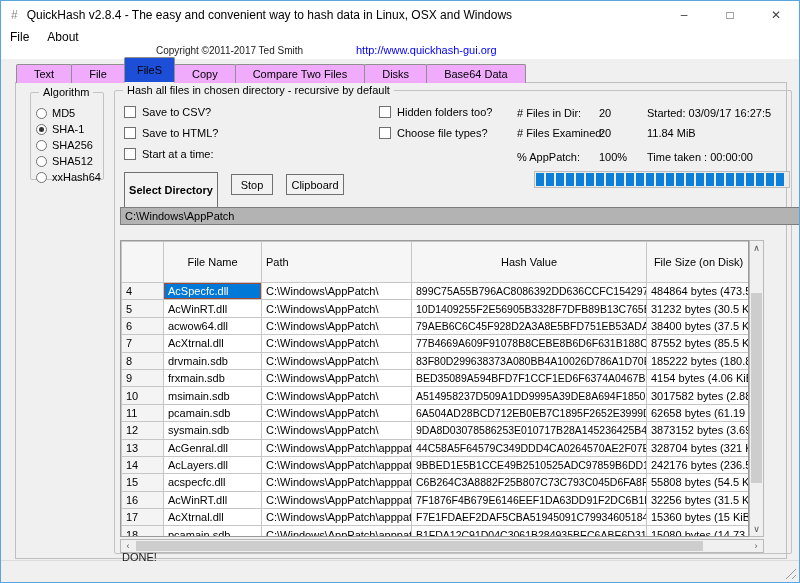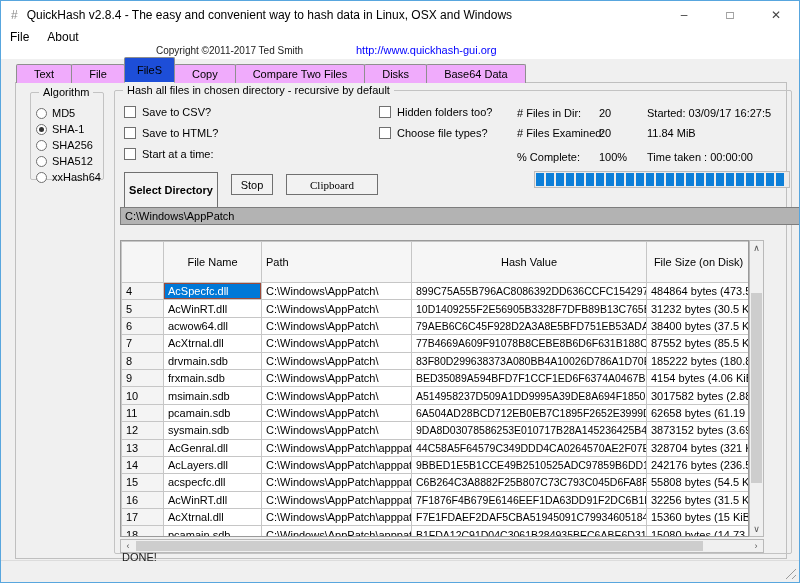--- a/index.html
+++ b/index.html
@@ -66,21 +66,21 @@
   .val-percent    { left:583px; top:68px; }
   .txt-started    { left:631px; top:24px; }
   .txt-size       { left:631px; top:44px; }
   .txt-time       { left:631px; top:68px; }
 
   .btn { position:absolute; background:#f2f2f2; border:1px solid #707070;
          font-size:11px; display:flex; align-items:center; justify-content:center;
          font-family:"Liberation Sans", sans-serif; }
   .btn-select { left:108px; top:89px; width:94px; height:36px; font-weight:bold; }
   .btn-stop { left:215px; top:91px; width:42px; height:21px; }
-  .btn-clipboard { left:270px; top:91px; width:92px; height:21px;font-family:Liberation Serif, serif; }
+  .btn-clipboard { left:270px; top:91px; width:58px; height:21px; }
 
   .progress { position:absolute; left:518px; top:88px; width:256px; height:17px;
               border:1px solid #bcbcbc; background:#ececec; padding:1px; }
   .progress-fill { height:100%; width:99%;
     background:repeating-linear-gradient(90deg,#0c7fd8 0 8px,#ececec 8px 10px); }
 
   .pathbar { position:absolute; left:104px; top:124px; width:682px; height:18px;
              background:#b3b3b3; border:1px solid #7d7d7d; display:flex; align-items:center;
              padding-left:4px; font-size:11px; color:#000; white-space:nowrap; overflow:hidden; }
 
@@ -209,21 +209,21 @@
         <div class="cb-row">
           <span class="cb"></span>
           <span>Choose file types?</span>
         </div>
       </div>
 
     <span class="stat lbl-files-dir"># Files in Dir:</span>
     <span class="stat val-files-dir">20</span>
     <span class="stat lbl-files-exam"># Files Examined:</span>
     <span class="stat val-files-exam">20</span>
-    <span class="stat lbl-percent">% Complete:</span>
+    <span class="stat lbl-percent">% AppPatch:</span>
     <span class="stat val-percent">100%</span>
     <span class="stat txt-started">Started: 03/09/17 16:27:5</span>
     <span class="stat txt-size">11.84 MiB</span>
     <span class="stat txt-time">Time taken : 00:00:00</span>
 
     <div class="btn btn-select">Select Directory</div>
     <div class="btn btn-stop">Stop</div>
     <div class="btn btn-clipboard">Clipboard</div>
 
     <div class="progress">

